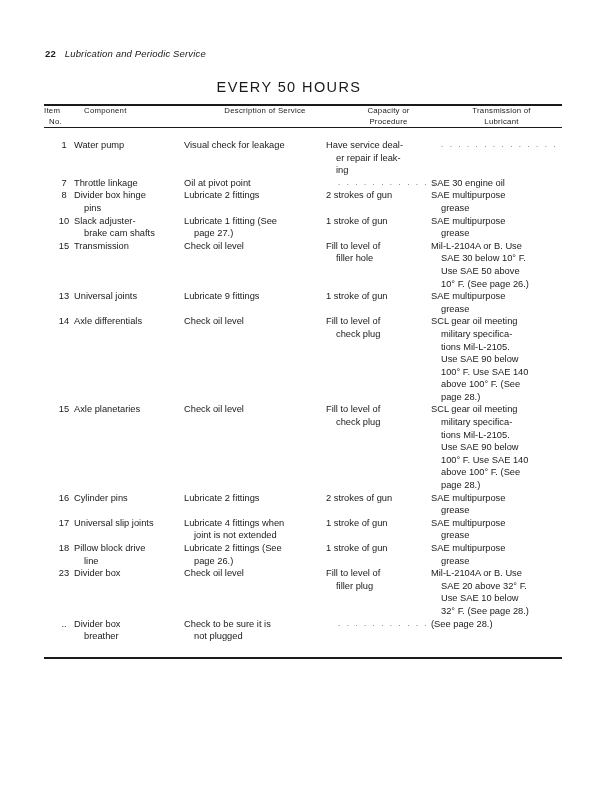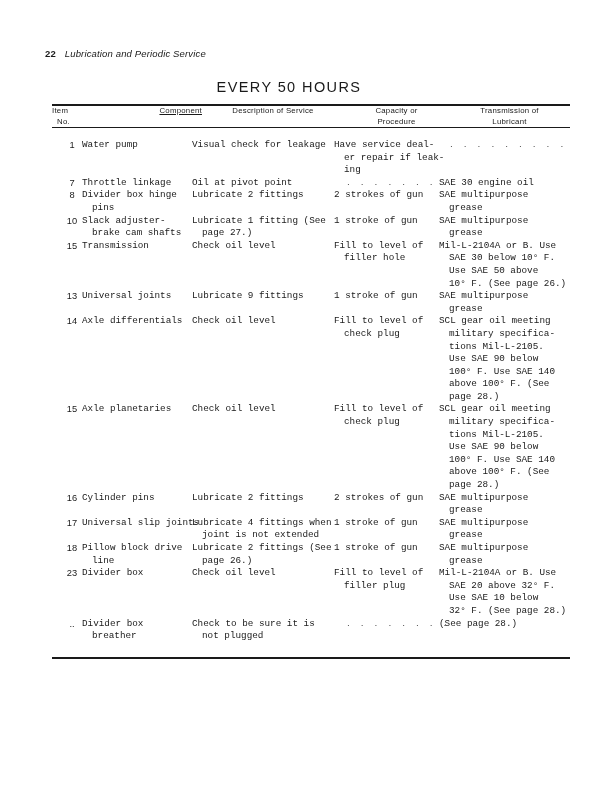--- a/index.html
+++ b/index.html
@@ -57,21 +57,21 @@
     font-weight: normal;
   }
   .page-title .title-inner {
     display: inline-block;
     padding-left: 38px;
   }
 
   
   .table-wrap {
     position: absolute;
-    left: 52px;
+    left: 44px;
     top: 104px;
     width: 518px;
   }
   .rule-thick {
     height: 0;
     border-top: 2px solid #1a1a1a;
   }
   .rule-thin {
     height: 0;
     border-top: 1px solid #1a1a1a;
@@ -98,21 +98,21 @@
   
   thead td {
     font-size: 7.8px;
     font-weight: bold;
     line-height: 10.5px;
     letter-spacing: 0.25px;
     padding-top: 8px;
     padding-bottom: 7px;
   }
   .h-item   { text-align: left; padding-left: 2px; }
-  .h-comp   { text-align: right; text-decoration: underline; }
+  .h-comp   { text-align: left; }
   .h-serv   { text-align: center; }
   .h-cap    { text-align: center; }
   .h-lub    { text-align: center; }
   .h-line2  { display: block; }
   .h-item .h-line2 { padding-left: 5px; }
 
   
   tbody td {
     font-size: 9.3px;
     line-height: 12.6px;
@@ -121,21 +121,20 @@
   }
   tbody tr.first-row td { padding-top: 11px; }
 
   .cell-item {
     text-align: center;
     padding-right: 6px;
   }
   .cell-hang {
     padding-left: 10px;
     text-indent: -10px;
-    font-family: Liberation Mono, monospace;
   }
   .cell-comp { padding-left: 22px; }
   .cell-serv { padding-left: 10px; }
   .cell-cap  { padding-left: 16px; }
   .cell-lub  { padding-left: 10px; }
 
   .dots {
     display: block;
     text-indent: 0;
     padding-left: 0;

